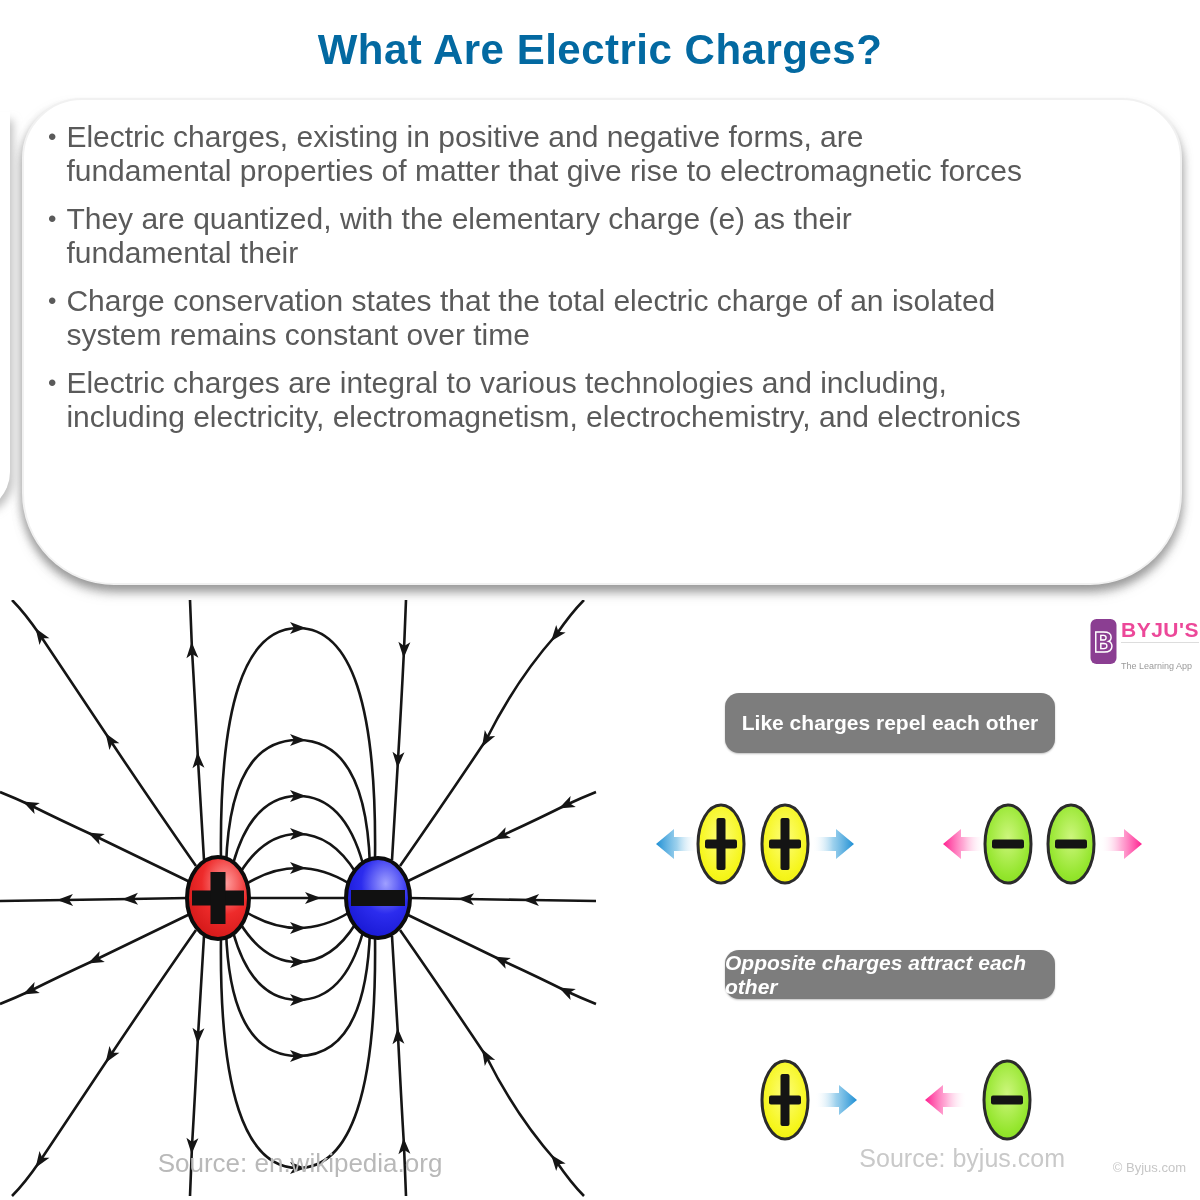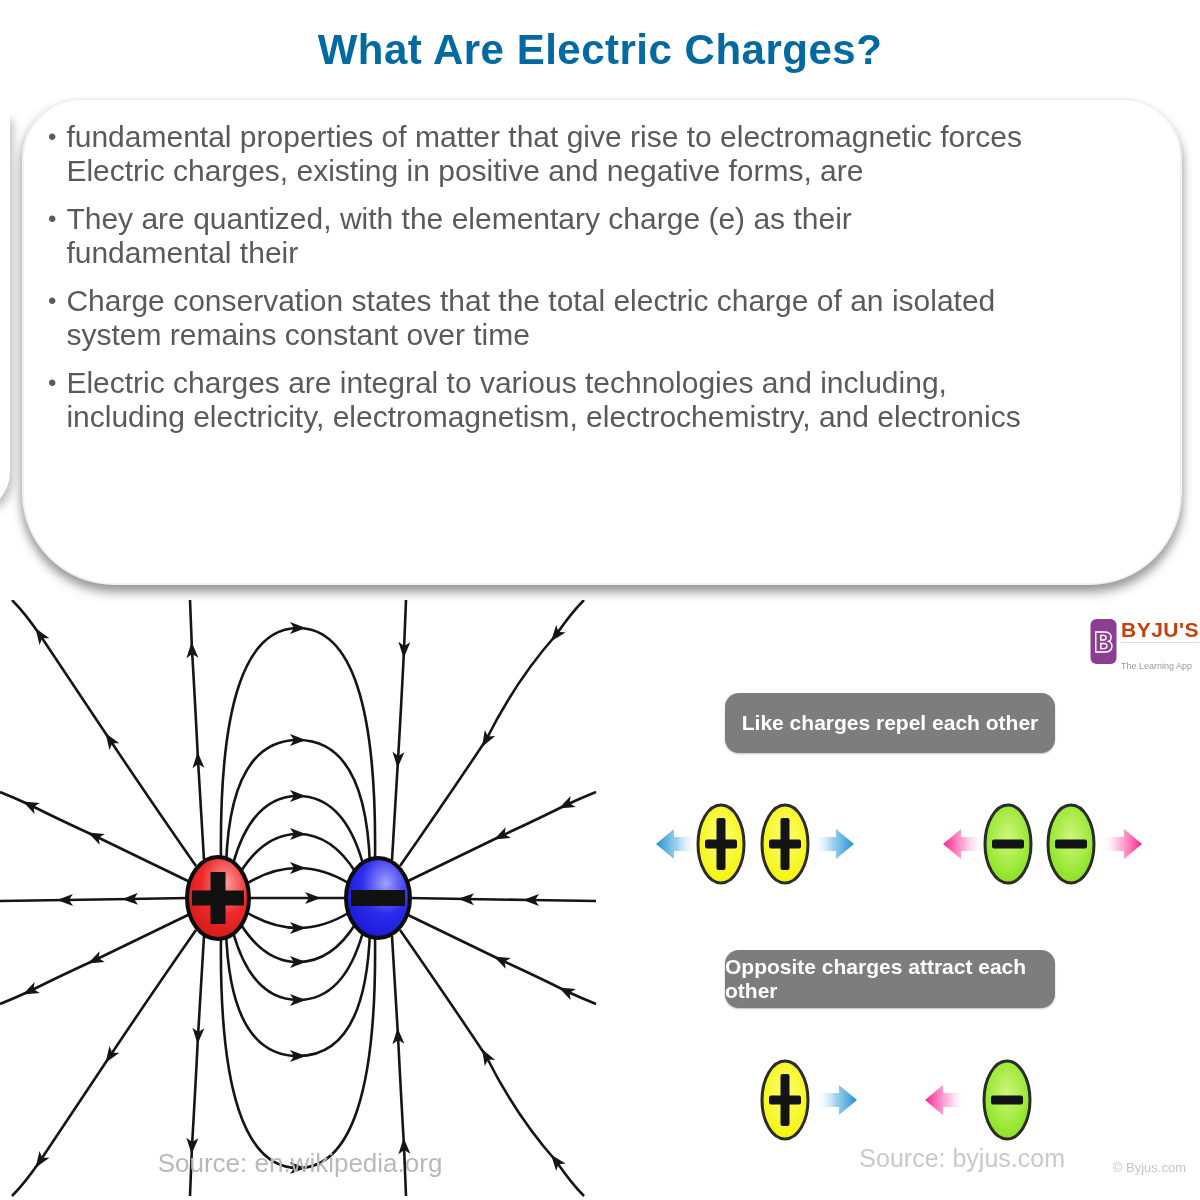--- a/index.html
+++ b/index.html
@@ -27,46 +27,46 @@
   .src-left{position:absolute;left:130px;top:1148px;width:340px;text-align:center;
             font-size:26px;color:#b9b9b9;}
   .src-right{position:absolute;left:735px;top:1144px;width:330px;text-align:right;
              font-size:25px;color:#c9c9c9;}
   .copyright{position:absolute;right:14px;top:1160px;font-size:13px;color:#c6c6c6;}
 
   .banner{position:absolute;left:725px;width:330px;height:60px;background:#7d7d7d;
           border-radius:14px;display:flex;align-items:center;justify-content:center;
           color:#fff;font-size:21px;font-weight:bold;box-shadow:0 1px 2px rgba(0,0,0,.25);}
   .banner.repel{top:693px;}
-  .banner.attract{top:950px;height:58px;}
+  .banner.attract{top:950px;height:49px;font-style:italic;}
 
   .logo{position:absolute;left:1090px;top:618px;display:flex;align-items:flex-start;}
   .logo .txt{margin-left:4px;}
-  .logo .brand{font-size:21px;font-weight:bold;color:#c2410c;line-height:24px;letter-spacing:.5px;}
+  .logo .brand{font-size:21px;font-weight:bold;color:#ec4899;line-height:24px;letter-spacing:.5px;}
   .logo .tag{font-size:9px;color:#9a9a9a;line-height:10px;border-top:1px solid #ddd;padding-top:18px;}
 
   svg{display:block;}
   .abs{position:absolute;}
 </style>
 </head>
 <body>
 
 <div class="page">
 
   <div class="title">What Are Electric Charges?</div>
 
   <div class="behind-strip"></div>
 
   <div class="card">
     <ul>
       <li>
           <span class="dot">•</span>
           <span>
+            <span class="ln">Electric charges, existing in positive and negative forms, are</span>
             <span class="ln">fundamental properties of matter that give rise to electromagnetic forces</span>
-            <span class="ln">Electric charges, existing in positive and negative forms, are</span>
           </span>
         </li>
       <li>
           <span class="dot">•</span>
           <span>
             <span class="ln">They are quantized, with the elementary charge (e) as their</span>
             <span class="ln">fundamental their</span>
           </span>
         </li>
       <li>

